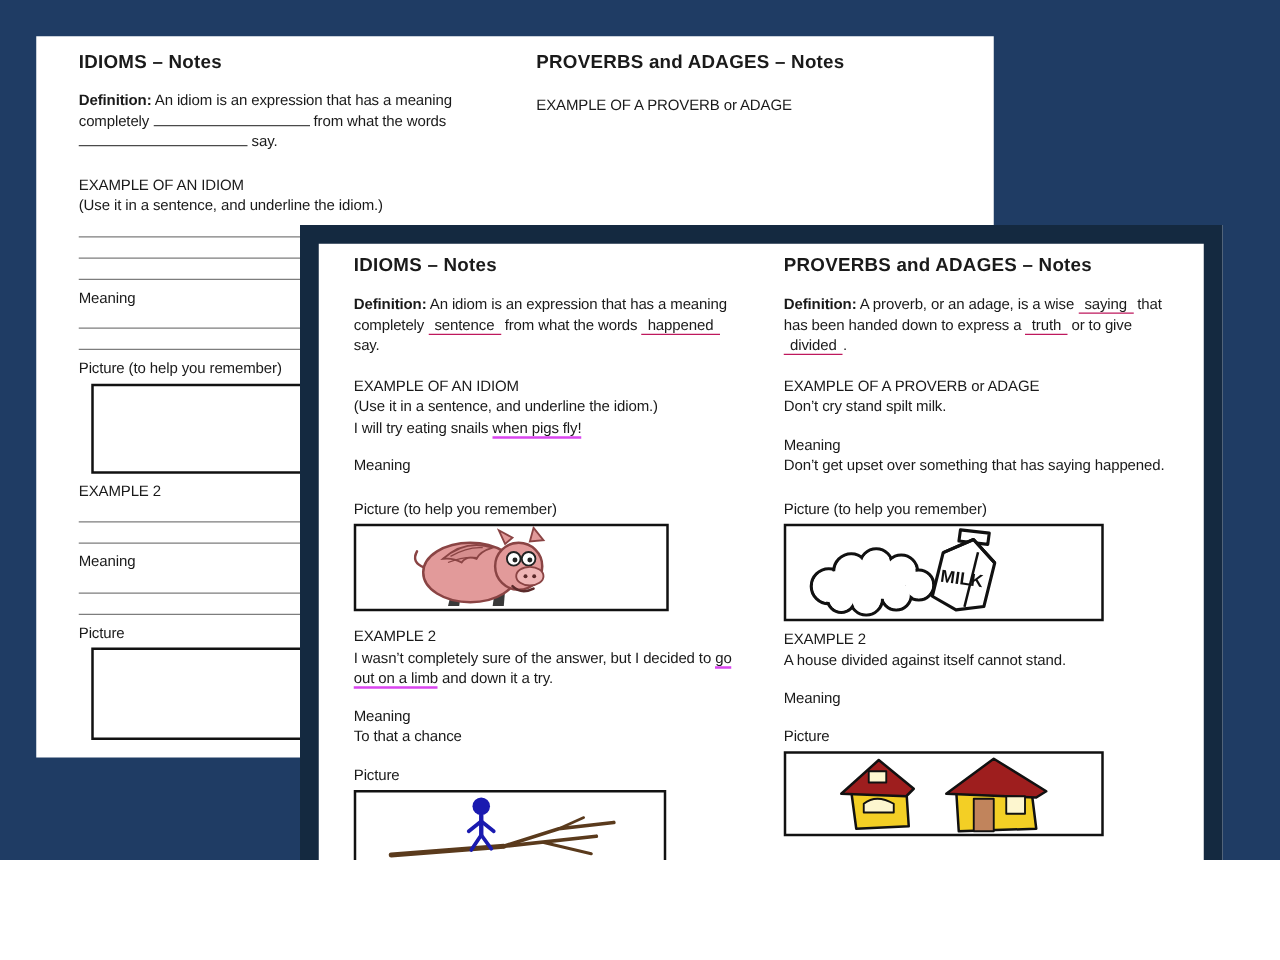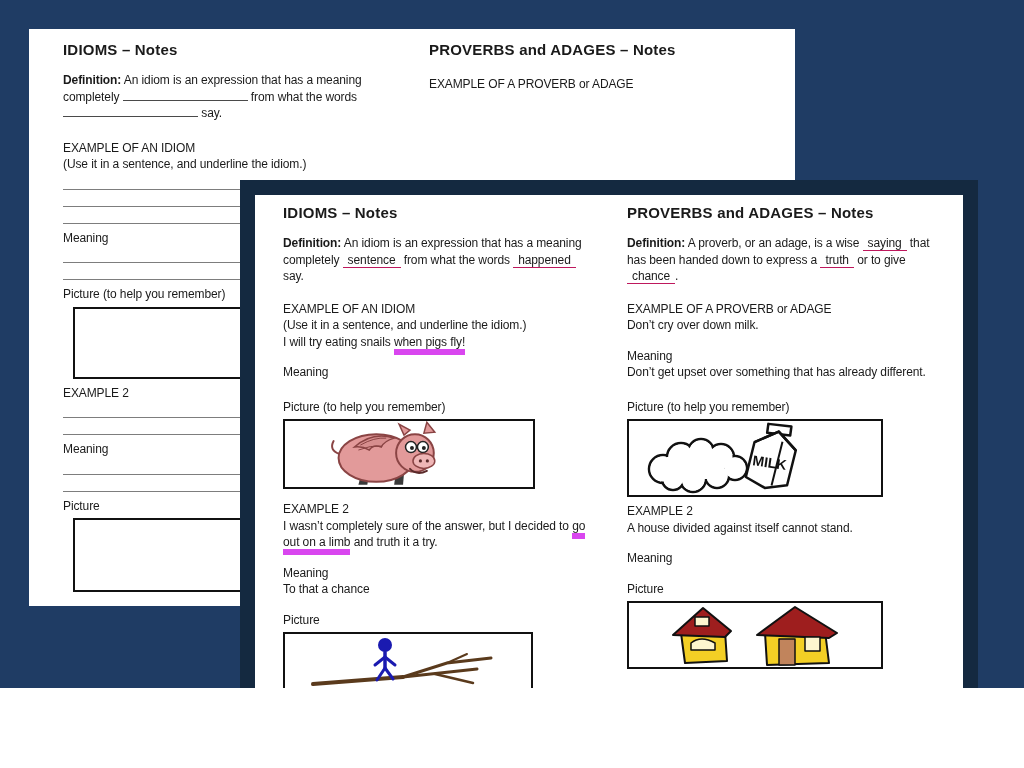--- a/index.html
+++ b/index.html
@@ -20,21 +20,21 @@
   .doc-title { font-size:15px; font-weight:bold; letter-spacing:.2px; margin-bottom:14px; }
   .para { font-size:12px; line-height:16.5px; letter-spacing:-0.1px; }
   .mt6 { margin-top:6px; } .mt12 { margin-top:12px; } .mt14 { margin-top:14px; }
   .mt16 { margin-top:16px; } .mt18 { margin-top:18px; } .mb4 { margin-bottom:4px; }
 
   .blank { display:inline-block; border-bottom:1px solid #4a4a4a; height:11px; vertical-align:baseline; }
   .w105 { width:105px; } .w115 { width:115px; } .w120 { width:120px; }
   .w125 { width:125px; } .w135 { width:135px; }
 
   .fill { border-bottom:1px solid #be185d; padding:0 5px; }
-  .uphrase { border-bottom:6px solid #d946ef;margin-top:40px; }
+  .uphrase { border-bottom:2px solid #d946ef;margin-top:40px; }
 
   .rule { height:17px; border-bottom:1px solid #7d7d7d; width:99%; }
 
   .pic-box { border:2px solid #111; background:#fff; display:flex; align-items:center; }
   .pic-box svg { display:block; }
   #back-pic-box-1 { width:100%; height:72px; margin-left:10px; margin-top:4px; }
   #back-pic-box-2 { width:100%; height:74px; margin-left:10px; margin-top:4px; }
   #front-pig-box    { width:252px; height:70px; margin-top:3px; }
   #front-limb-box   { width:250px; height:64px; margin-top:3px; }
   #front-milk-box   { width:256px; height:78px; margin-top:3px; }
@@ -135,21 +135,21 @@
           <path d="M126 48 q7 7 17 2" fill="none" stroke="#5a2a2a" stroke-width="2" stroke-linecap="round"></path>
           <path d="M70 26 q18 -16 40 -9 q-10 3 -13 9 q-8 -3 -12 3 q-7 -4 -15 -3 z" fill="#d68e8e" stroke="#8a4444" stroke-width="1.5"></path>
           <path d="M76 24 q14 -8 26 -7 M74 29 q12 -5 24 -4" fill="none" stroke="#8a4444" stroke-width="1"></path>
         </svg>
       </div>
 
       <div class="para mt12">EXAMPLE 2</div>
       <p class="para">
         <span>I wasn’t completely sure of the answer, but I decided to</span>
         <span class="uphrase">go out on a limb</span>
-        <span>and truth it a try.</span>
+        <span>and down it a try.</span>
       </p>
 
       <div class="para mt14">Meaning</div>
       <div class="para">To that a chance</div>
 
       <div class="para mt14 mb4">Picture</div>
       <div class="pic-box" id="front-limb-box">
         <svg width="246" height="60" viewBox="0 0 246 60">
           <path d="M28 50 L118 43" stroke="#5a3a1c" stroke-width="4" stroke-linecap="round" fill="none"></path>
           <path d="M118 43 L162 29 L206 24" stroke="#5a3a1c" stroke-width="3" stroke-linecap="round" fill="none"></path>
@@ -167,28 +167,28 @@
     <div class="col" id="front-col-proverbs">
       <div class="doc-title">PROVERBS and ADAGES – Notes</div>
 
       <p class="para">
         <b>Definition:</b>
         <span>A proverb, or an adage, is a wise</span>
         <span class="fill">saying</span>
         <span>that has been handed down to express a</span>
         <span class="fill">truth</span>
         <span>or to give</span>
-        <span class="fill">chance</span><span>.</span>
+        <span class="fill">divided</span><span>.</span>
       </p>
 
       <div class="para mt16">EXAMPLE OF A PROVERB or ADAGE</div>
-      <div class="para">Don’t cry over down milk.</div>
-
-      <div class="para mt14">Meaning</div>
-      <div class="para">Don’t get upset over something that has already different.</div>
+      <div class="para">Don’t cry stand spilt milk.</div>
+
+      <div class="para mt14">Meaning</div>
+      <div class="para">Don’t get upset over something that has saying happened.</div>
 
       <div class="para mt18 mb4">Picture (to help you remember)</div>
       <div class="pic-box" id="front-milk-box">
         <svg width="252" height="74" viewBox="0 0 252 74">
           <g transform="translate(122,4) rotate(14 30 35)">
             <polygon points="9,3 32,0 33,9 10,12" fill="#ffffff" stroke="#111111" stroke-width="2.5" stroke-linejoin="round"></polygon>
             <polygon points="0,24 21,8 42,22 42,58 21,66 0,60" fill="#ffffff" stroke="#111111" stroke-width="2.5" stroke-linejoin="round"></polygon>
             <path d="M0 24 L21 8 L42 22" fill="none" stroke="#111111" stroke-width="2.5" stroke-linejoin="round"></path>
             <path d="M27 17 L27 62" fill="none" stroke="#111111" stroke-width="2"></path>
             <text x="3" y="47" font-size="14" font-weight="bold" fill="#111111" transform="rotate(-6 3 47)" font-family="Liberation Sans, sans-serif">MILK</text>

